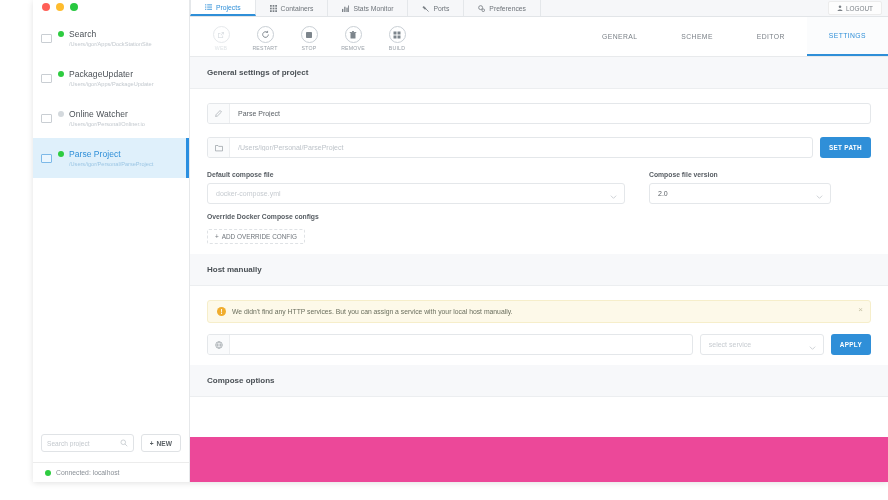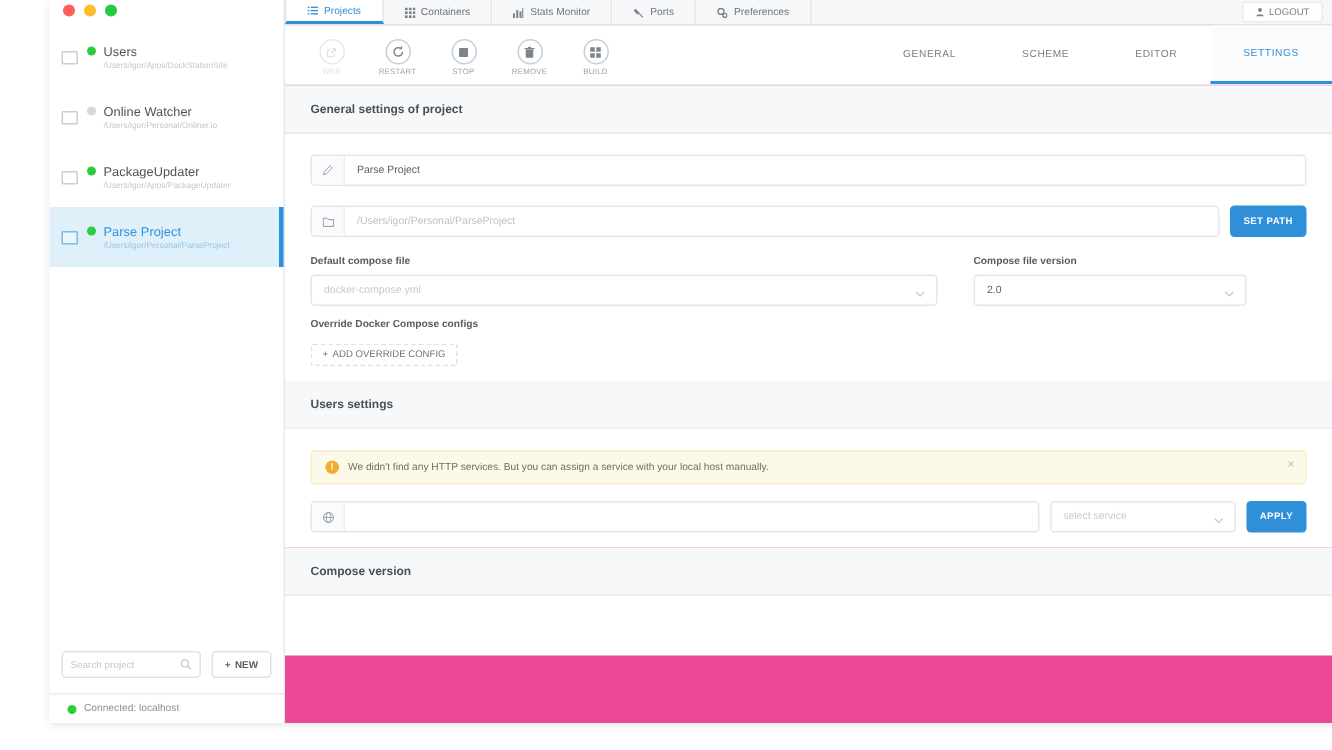--- a/index.html
+++ b/index.html
@@ -236,45 +236,45 @@
         <span class="light green"></span>
       </div>
 
       <div class="proj-list">
 
         <div class="proj">
           <span class="chk"></span>
           <div class="proj-body">
             <div class="proj-title-row">
               <span class="dot on"></span>
-              <span class="proj-name">Users</span>
+              <span class="proj-name">Search</span>
             </div>
             <div class="proj-path">/Users/igor/Apps/DockStationSite</div>
+          </div>
+        </div>
+
+        <div class="proj">
+          <span class="chk"></span>
+          <div class="proj-body">
+            <div class="proj-title-row">
+              <span class="dot on"></span>
+              <span class="proj-name">PackageUpdater</span>
+            </div>
+            <div class="proj-path">/Users/igor/Apps/PackageUpdater</div>
           </div>
         </div>
 
         <div class="proj">
           <span class="chk"></span>
           <div class="proj-body">
             <div class="proj-title-row">
               <span class="dot off"></span>
               <span class="proj-name">Online Watcher</span>
             </div>
             <div class="proj-path">/Users/igor/Personal/Onliner.io</div>
-          </div>
-        </div>
-
-        <div class="proj">
-          <span class="chk"></span>
-          <div class="proj-body">
-            <div class="proj-title-row">
-              <span class="dot on"></span>
-              <span class="proj-name">PackageUpdater</span>
-            </div>
-            <div class="proj-path">/Users/igor/Apps/PackageUpdater</div>
           </div>
         </div>
 
         <div class="proj active">
           <span class="chk"></span>
           <div class="proj-body">
             <div class="proj-title-row">
               <span class="dot on"></span>
               <span class="proj-name">Parse Project</span>
             </div>
@@ -497,21 +497,21 @@
                 <span class="car">
                   <svg width="7" height="4" viewBox="0 0 10 6">
                       <path d="M1 1 L5 5 L9 1" fill="none" stroke="currentColor" stroke-width="1.2"></path>
                     </svg>
                 </span>
               </div>
             </div>
           </div>
         </div>
 
-        <div class="sec-head">Users settings</div>
+        <div class="sec-head">Host manually</div>
 
         <div class="panel">
           <div class="alert">
             <span class="warn-ic">!</span>
             <span class="txt">We didn't find any HTTP services. But you can assign a service with your local host manually.</span>
             <span class="x">×</span>
           </div>
 
           <div class="host-row">
             <div class="input-group host-input">
@@ -530,19 +530,19 @@
                 <svg width="7" height="4" viewBox="0 0 10 6">
                     <path d="M1 1 L5 5 L9 1" fill="none" stroke="currentColor" stroke-width="1.2"></path>
                   </svg>
               </span>
             </div>
 
             <button class="btn-primary" style="margin-left:0">APPLY</button>
           </div>
         </div>
 
-        <div class="sec-head">Compose version</div>
+        <div class="sec-head">Compose options</div>
         <div class="panel" style="height:40px"></div>
 
       </div>
     </div>
   </div>
 </div>
 
 </body></html>

